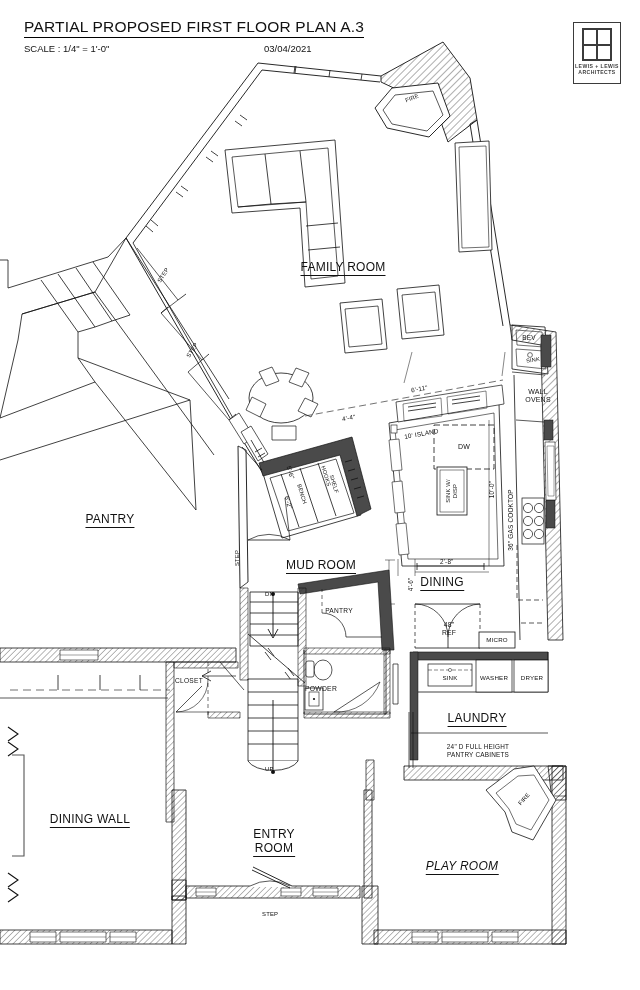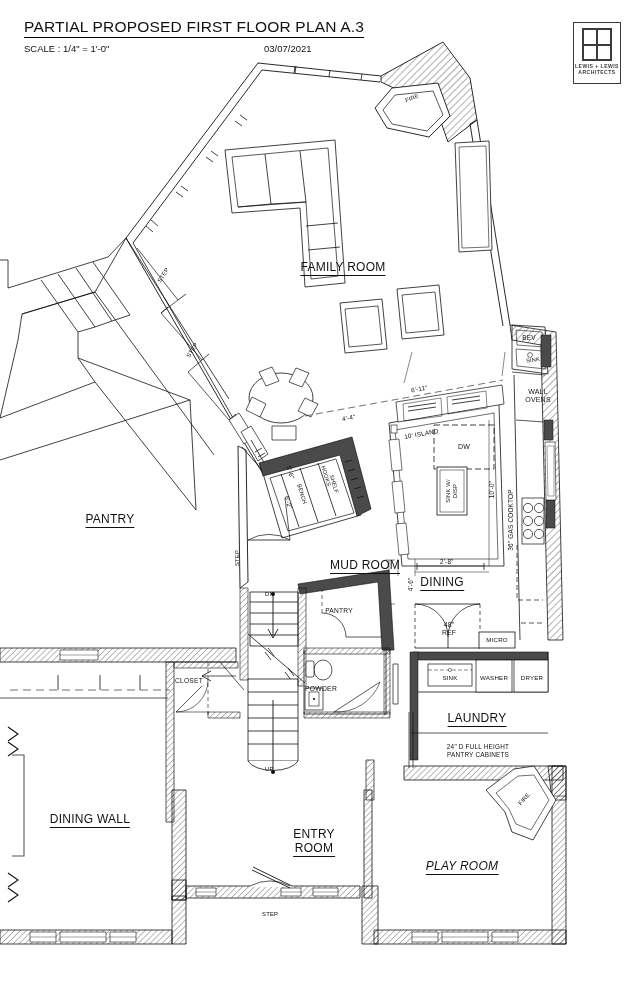--- a/index.html
+++ b/index.html
@@ -43,21 +43,21 @@
   .tiny{position:absolute;font-size:5.9px;letter-spacing:.2px;white-space:nowrap;color:#111;}
   .two{line-height:1.2;text-align:center;}
 </style>
 </head>
 <body>
 
 <div id="titleblock">
   <div id="plan-title">PARTIAL PROPOSED FIRST FLOOR PLAN A.3</div>
   <div id="title-sub">
     <span id="scale-note">SCALE :  1/4" = 1'-0"</span>
-    <span id="plan-date">03/07/2021</span>
+    <span id="plan-date">03/04/2021</span>
   </div>
 </div>
 
 <div id="logo">
   <div id="logo-window"></div>
   <div id="logo-text">
     <div>LEWIS + LEWIS</div>
     <div>ARCHITECTS</div>
   </div>
 </div>
@@ -432,30 +432,30 @@
   </g>
 
   </g>
 </svg>
 </div>
 
 <div id="labels">
 
   <span class="lbl u c" style="left:343px;top:260px;">FAMILY ROOM</span>
   <span class="lbl u c" style="left:110px;top:512px;">PANTRY</span>
-  <span class="lbl u c" style="left:321px;top:558px;margin-left:44px;">MUD ROOM</span>
+  <span class="lbl u c" style="left:321px;top:558px;">MUD ROOM</span>
   <span class="lbl u c" style="left:442px;top:575px;">DINING</span>
   <span class="lbl u c" style="left:477px;top:711px;">LAUNDRY</span>
   <span class="lbl u c" style="left:90px;top:812px;">DINING WALL</span>
   <span class="lbl u c" style="left:462px;top:859px;font-style:italic;">PLAY ROOM</span>
   <span class="lbl c" style="left:321px;top:685px;font-size:6.8px;">POWDER</span>
   <span class="lbl c" style="left:189px;top:677px;font-size:6.6px;">CLOSET</span>
   <span class="lbl c" style="left:339px;top:607px;font-size:6.6px;">PANTRY</span>
 
-  <div class="lbl u c two" style="left:274px;top:827px;margin-left:40px;">
+  <div class="lbl u c two" style="left:274px;top:827px;">
     <div>ENTRY</div>
     <div>ROOM</div>
   </div>
 
   <span class="boxlbl" style="left:529px;top:338px;">BEV</span>
   <span class="boxlbl" style="left:533px;top:360px;font-size:5.6px;transform:translate(-50%,-50%) rotate(-8deg);">SINK</span>
   <div class="boxlbl two" style="left:538px;top:396px;font-size:7px;">
     <div>WALL</div>
       <div>OVENS</div>
   </div>

